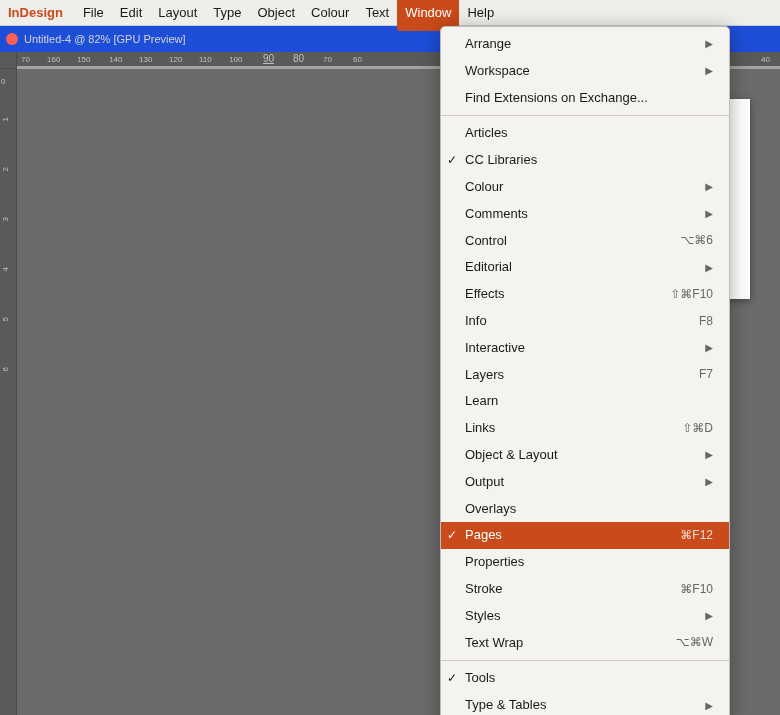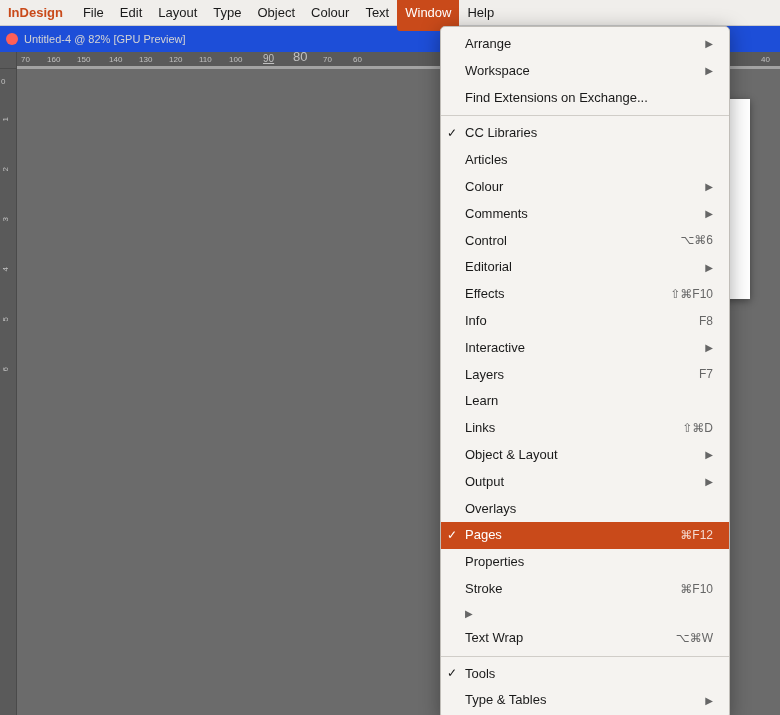--- a/index.html
+++ b/index.html
@@ -202,21 +202,21 @@
     <div style="position:relative; height:100%;">
       <span style="position:absolute;left:0;bottom:2px;color:#c0c0c0;font-size:8px;padding-left:4px;">70</span>
       <span style="position:absolute;left:30px;bottom:2px;color:#c0c0c0;font-size:8px;">160</span>
       <span style="position:absolute;left:60px;bottom:2px;color:#c0c0c0;font-size:8px;">150</span>
       <span style="position:absolute;left:92px;bottom:2px;color:#c0c0c0;font-size:8px;">140</span>
       <span style="position:absolute;left:122px;bottom:2px;color:#c0c0c0;font-size:8px;">130</span>
       <span style="position:absolute;left:152px;bottom:2px;color:#c0c0c0;font-size:8px;">120</span>
       <span style="position:absolute;left:182px;bottom:2px;color:#c0c0c0;font-size:8px;">110</span>
       <span style="position:absolute;left:212px;bottom:2px;color:#c0c0c0;font-size:8px;">100</span>
       <span style="position:absolute;left:246px;bottom:2px;color:#c0c0c0;font-size:10px;text-decoration:underline;">90</span>
-      <span style="position:absolute;left:276px;bottom:2px;color:#c0c0c0;font-size:13px;">80</span>
+      <span style="position:absolute;left:276px;bottom:2px;color:#c0c0c0;font-size:10px;">80</span>
       <span style="position:absolute;left:306px;bottom:2px;color:#c0c0c0;font-size:8px;">70</span>
       <span style="position:absolute;left:336px;bottom:2px;color:#c0c0c0;font-size:8px;">60</span>
       <span style="position:absolute;right:10px;bottom:2px;color:#c0c0c0;font-size:8px;">40</span>
     </div>
   </div>
 </div>
 
 <div class="canvas-area">
   <div class="ruler-v">
     <div style="position:relative; height:100%;">
@@ -247,26 +247,26 @@
   <div class="menu-item">
     <span class="menu-item-label">Workspace</span>
     <span class="arrow">▶</span>
   </div>
 
   <div class="menu-item">
     <span class="menu-item-label">Find Extensions on Exchange...</span>
   </div>
   <div class="menu-separator"></div>
 
+  <div class="menu-item">
+    <span class="menu-item-label">Articles</span>
+  </div>
+
   <div class="menu-item checked">
     <span class="menu-item-label">CC Libraries</span>
-  </div>
-
-  <div class="menu-item">
-    <span class="menu-item-label">Articles</span>
   </div>
 
   <div class="menu-item">
     <span class="menu-item-label">Colour</span>
     <span class="arrow">▶</span>
   </div>
 
   <div class="menu-item">
     <span class="menu-item-label">Comments</span>
     <span class="arrow">▶</span>
@@ -333,20 +333,21 @@
   <div class="menu-item">
     <span class="menu-item-label">Properties</span>
   </div>
 
   <div class="menu-item">
     <span class="menu-item-label">Stroke</span>
     <span class="shortcut">⌘F10</span>
   </div>
 
   <div class="menu-item">
+    <span class="menu-item-label">Styles</span>
     <span class="arrow">▶</span>
   </div>
 
   <div class="menu-item">
     <span class="menu-item-label">Text Wrap</span>
     <span class="shortcut">⌥⌘W</span>
   </div>
   <div class="menu-separator"></div>
 
   <div class="menu-item checked">

